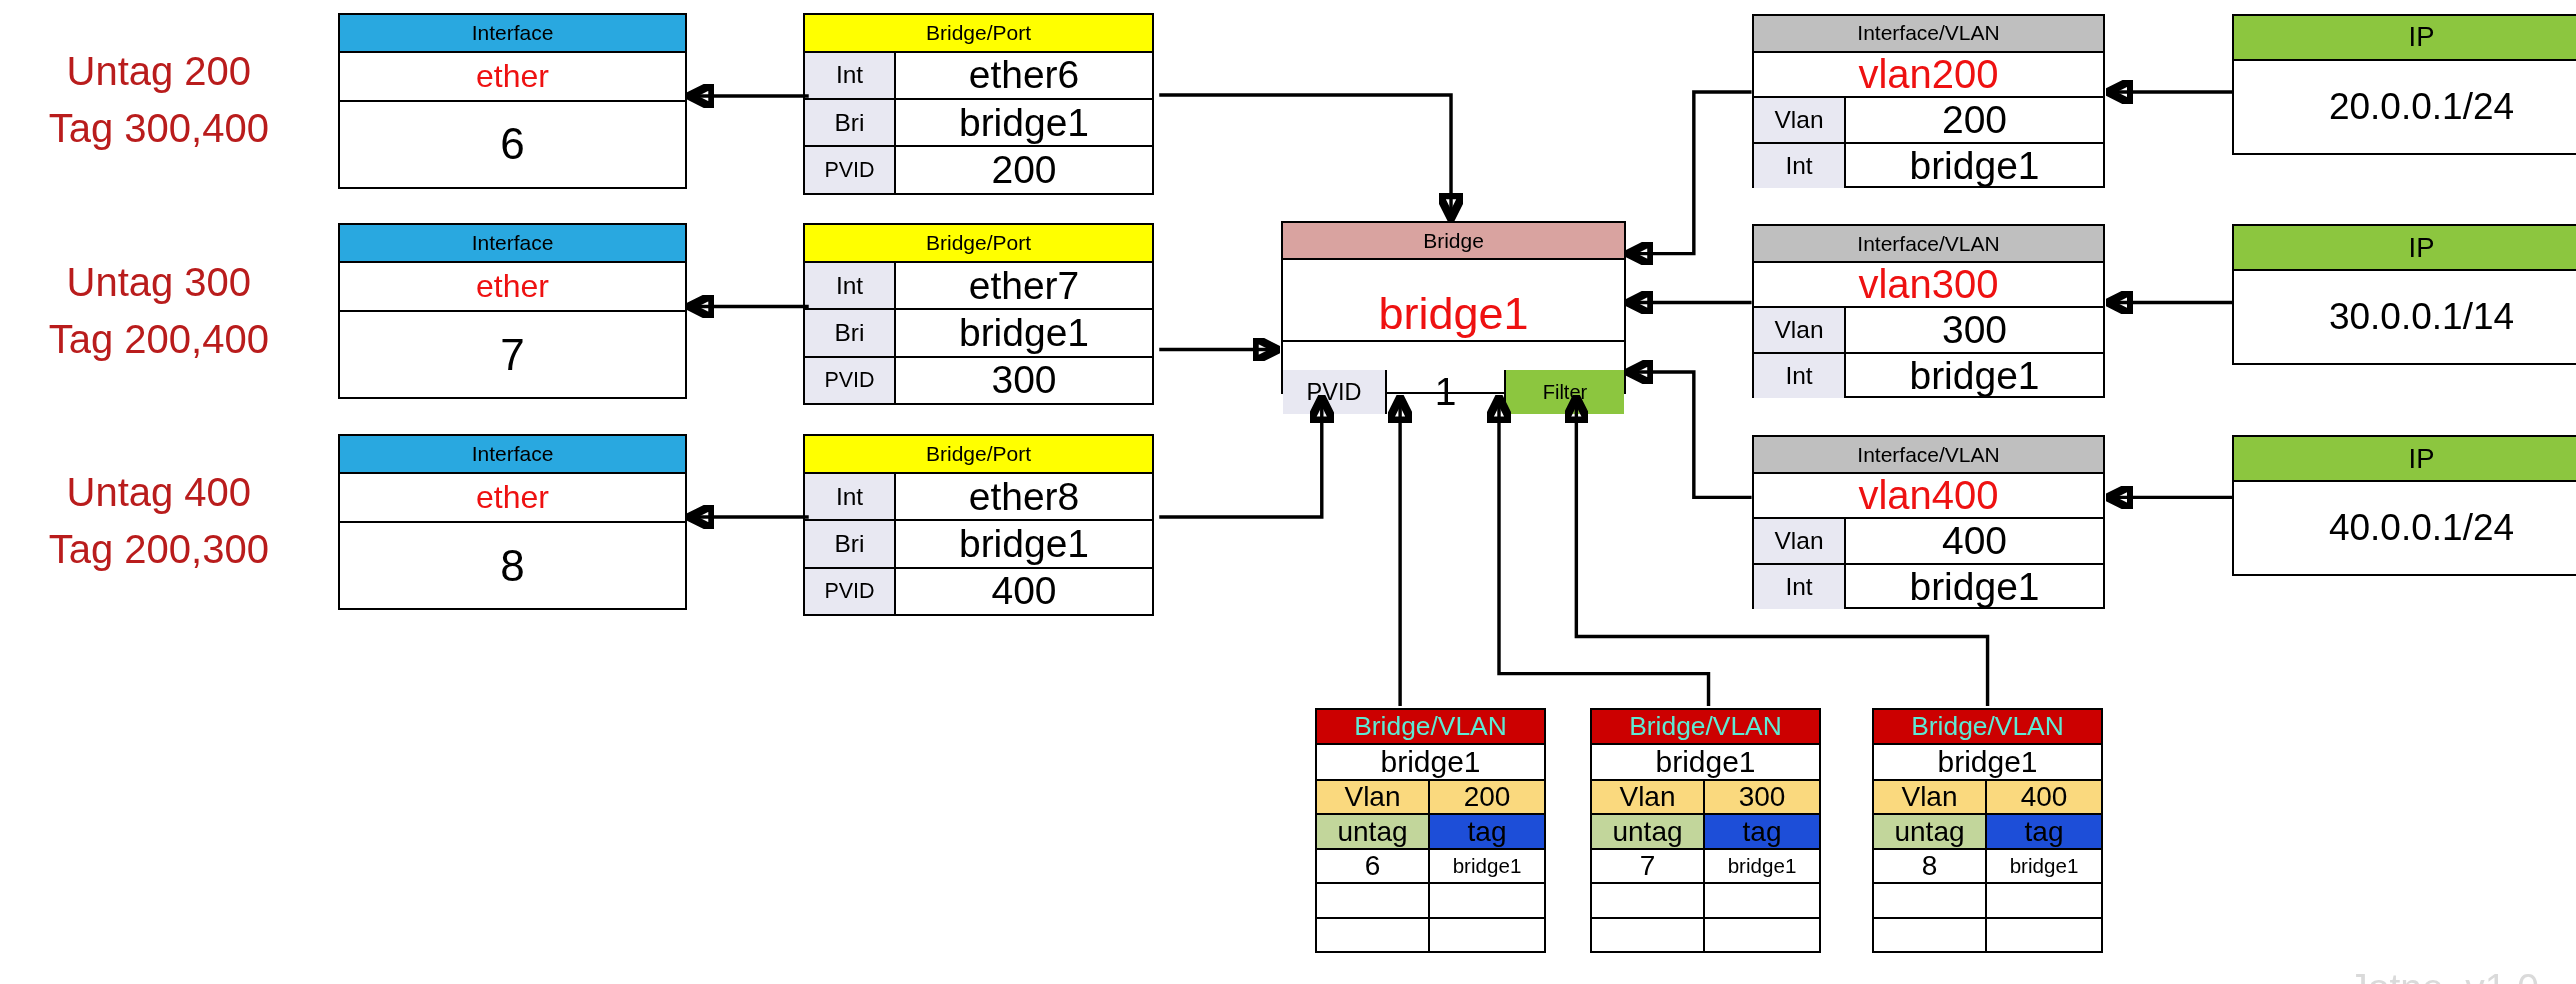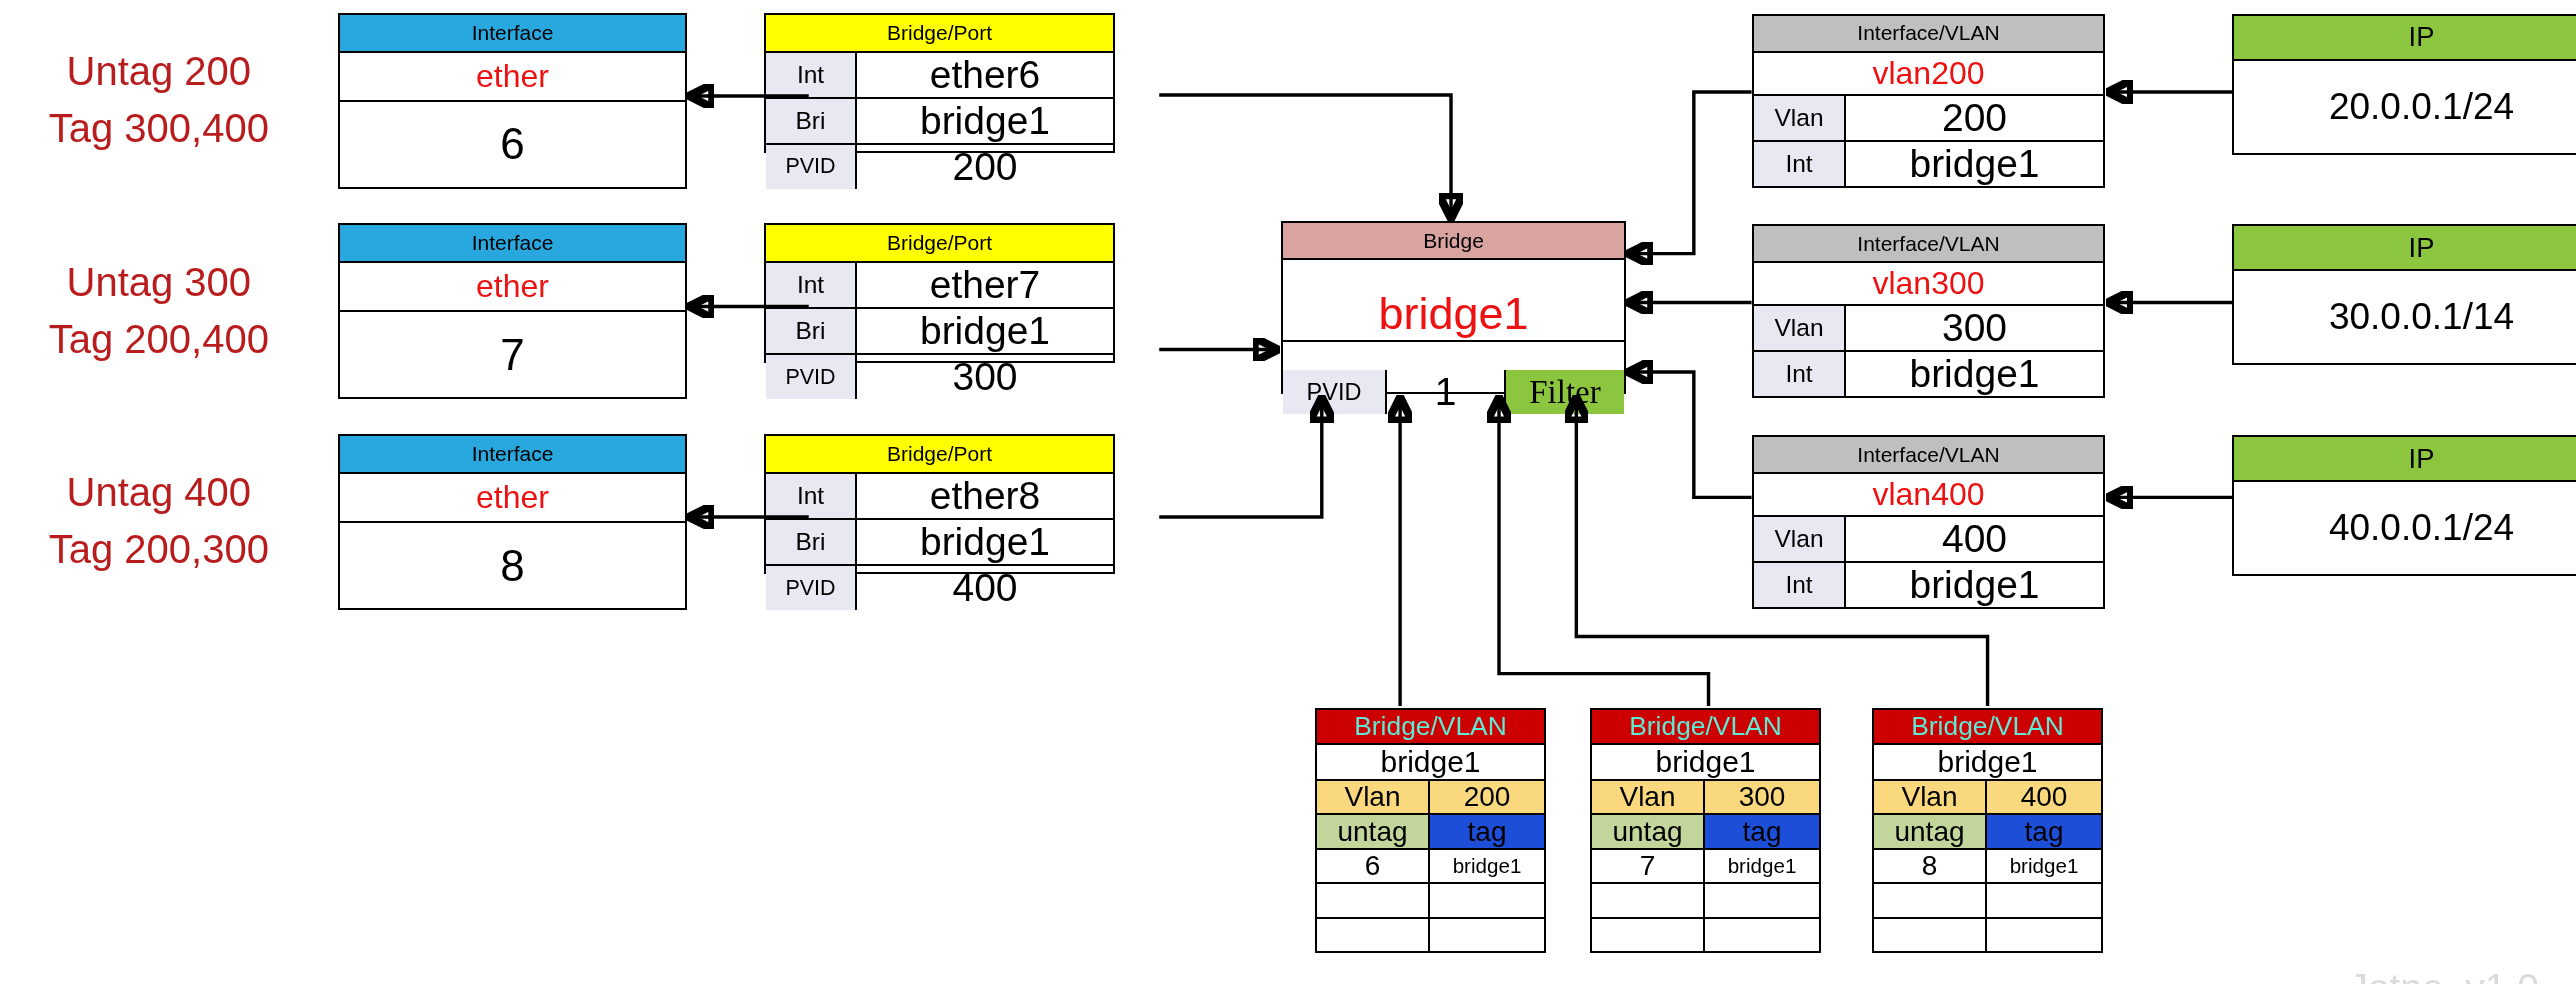--- a/index.html
+++ b/index.html
@@ -29,43 +29,43 @@
          font-size:40px; line-height:57px; color:#b91c1c; z-index:2; }
 
   
   .if-box { left:338px; width:349px; height:176px; }
   .if-box .hdr { height:36px; }
   .if-type { height:47px; border-bottom:2.9px solid #000; display:flex; align-items:center;
              justify-content:center; font-size:32px; }
   .if-num { flex:1; display:flex; align-items:center; justify-content:center; font-size:44px; }
 
   
-  .bp-box { left:764px; width:351px; height:140px; }
+  .bp-box { left:803px; width:351px; height:182px; }
   .bp-box .hdr { height:36px; }
   .bp-box .cellrow { flex:1; }
   .bp-box .k { width:89px; }
 
   
   .bridge-box { left:1281px; top:221px; width:345px; height:173px;gap:28px; }
   .bridge-box .hdr { height:35px; }
   .bridge-name { height:91px; border-bottom:2.9px solid #000; display:flex; align-items:center;
                  justify-content:center; font-size:45px; }
   .bridge-bottom { flex:1; display:flex; }
   .bb-pvid { width:102px; background:#E8E8F2; border-right:2.9px solid #000; display:flex;
              align-items:center; justify-content:center; font-size:23.5px; }
   .bb-one  { width:117px; border-right:2.9px solid #000; display:flex; align-items:center;
              justify-content:center; font-size:39px; }
   .bb-filter { flex:1; background:#8CC63F; display:flex; align-items:center;
-               justify-content:center; font-size:33px;font-family:Liberation Serif, serif; }
+               justify-content:center; font-size:20px; }
 
   
   .iv-box { left:1752px; width:353px; height:174px; }
   .iv-box .hdr { height:35px; }
   .iv-name { height:43px; border-bottom:2.9px solid #000; display:flex; align-items:center;
-             justify-content:center; font-size:32px; }
+             justify-content:center; font-size:40px; }
   .iv-box .cellrow { flex:1; }
   .iv-box .k { width:90px; }
   .iv-box .v { font-size:39px; }
 
   
   .ip-box { left:2232px; width:379px; height:141px; }
   .ip-box .hdr { height:43px; font-size:27.4px; }
   .ip-addr { flex:1; display:flex; align-items:center; justify-content:center; font-size:37px; }
 
   

